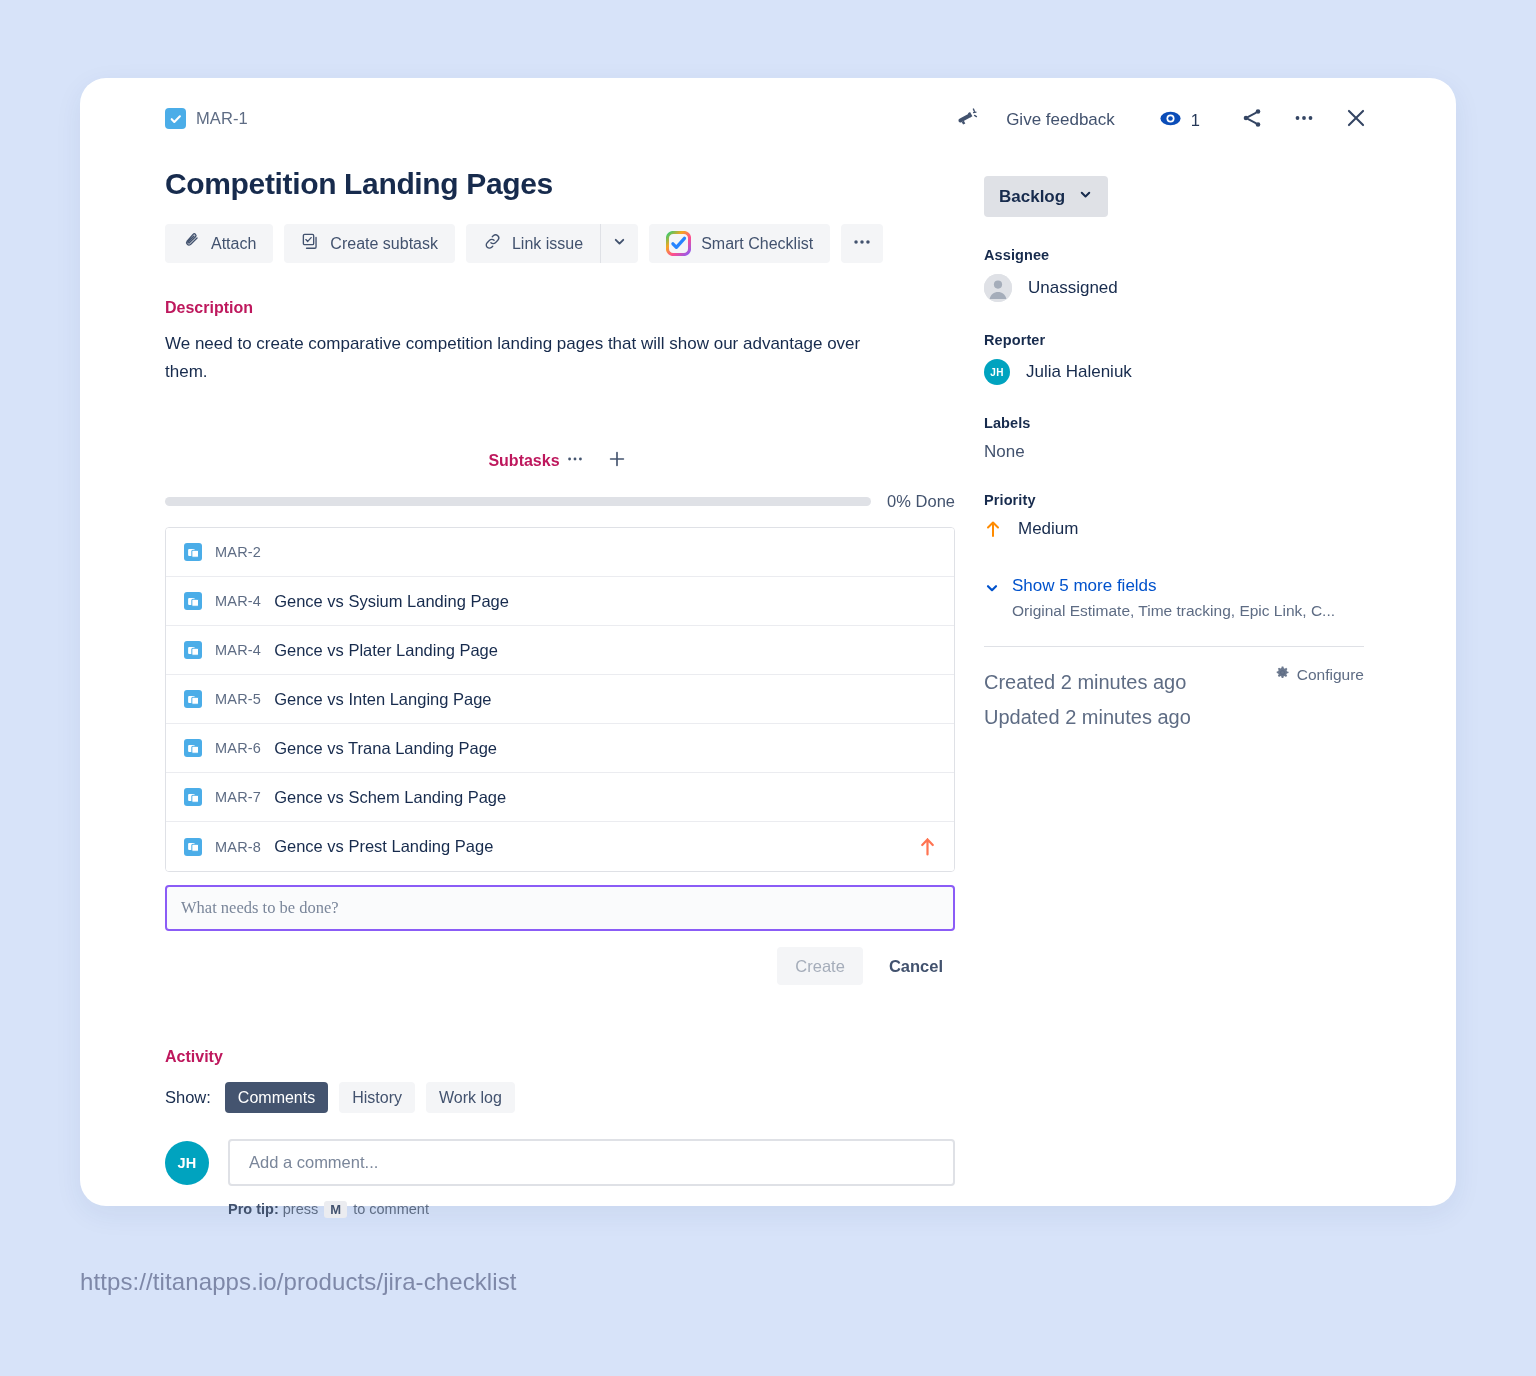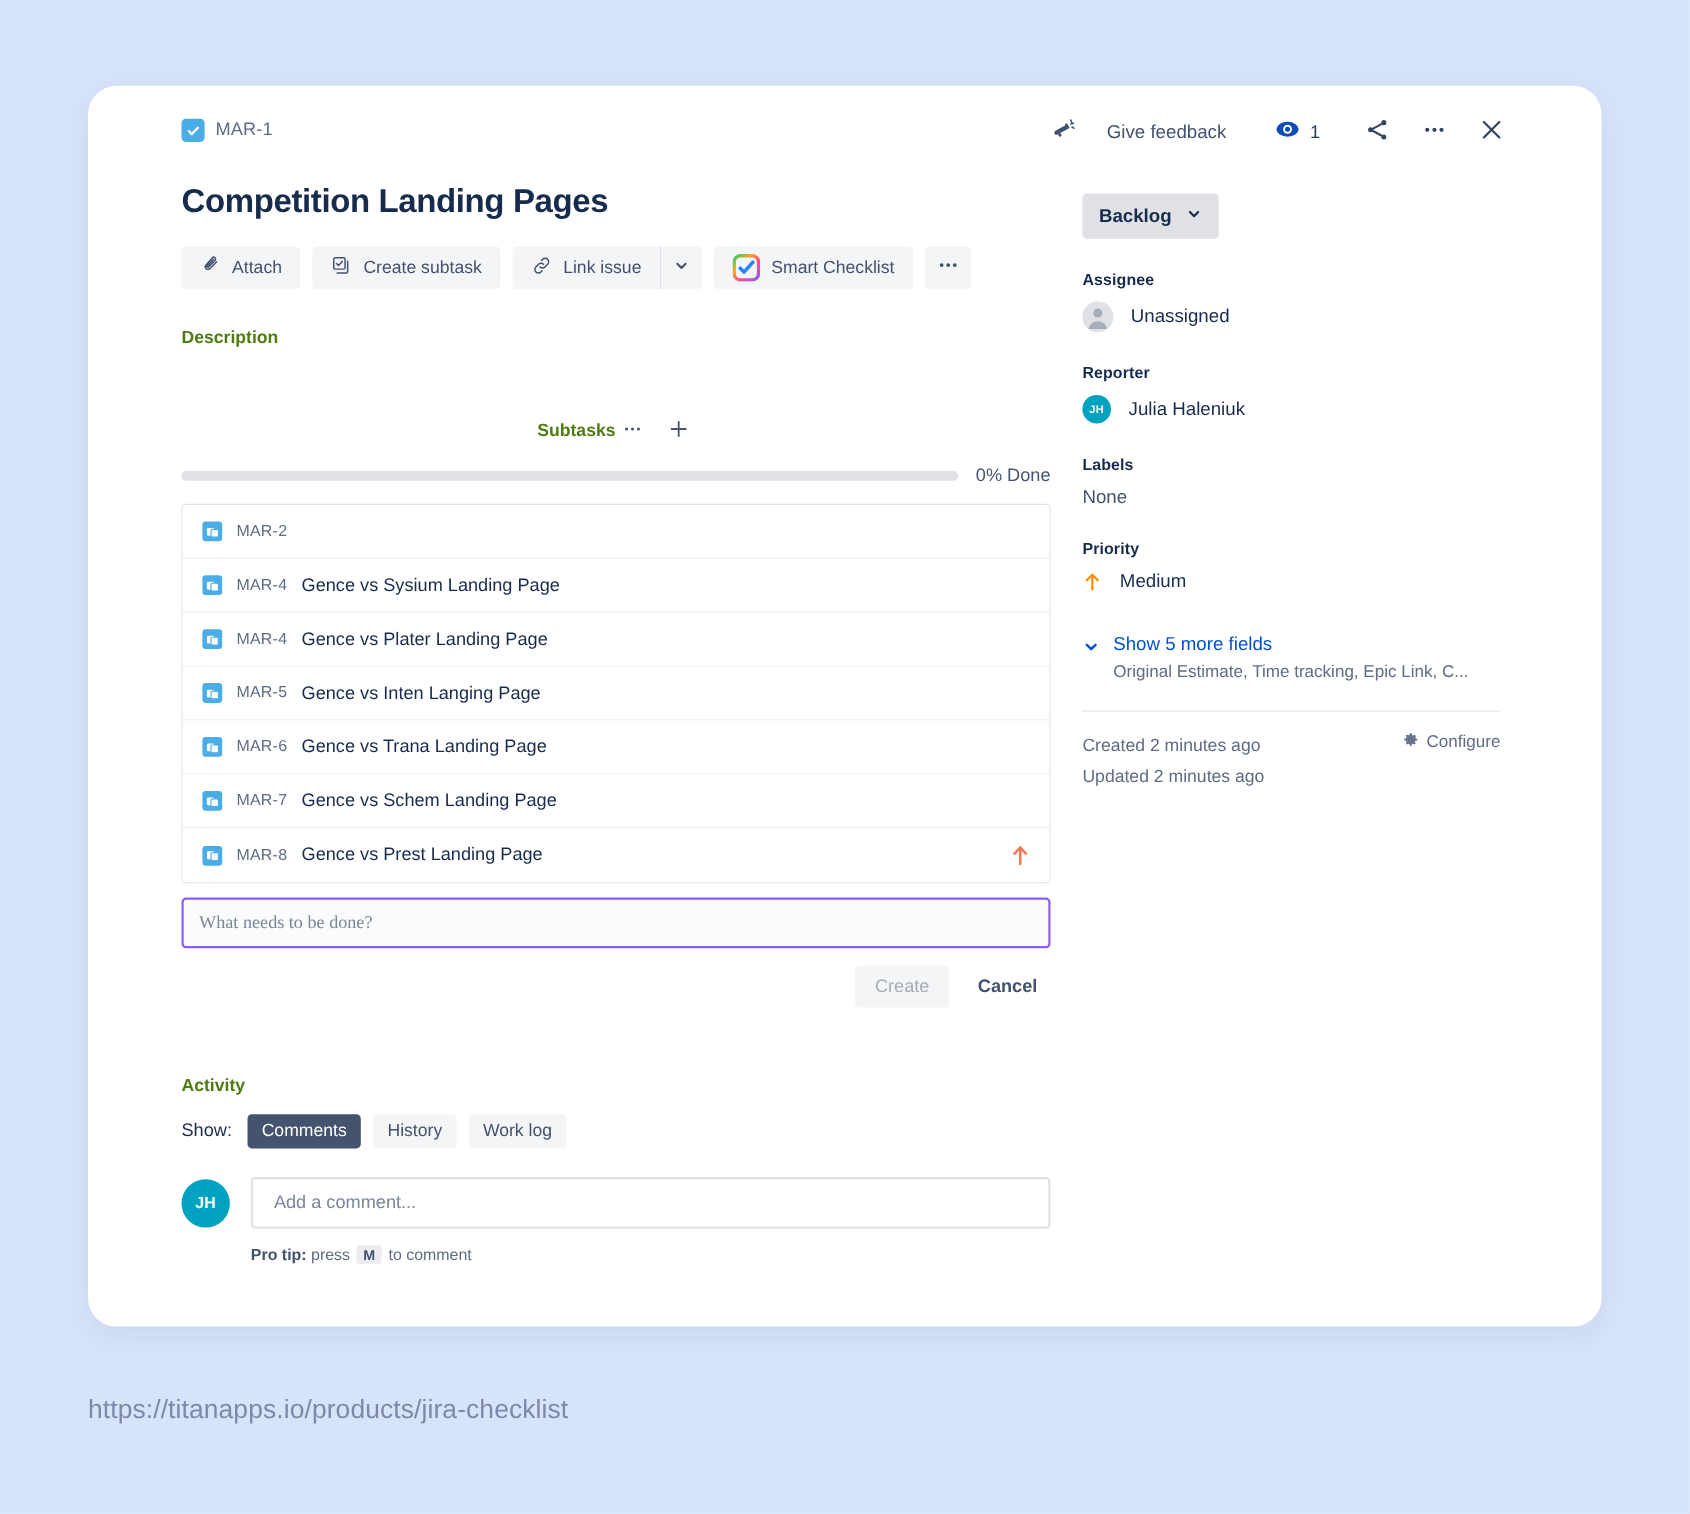--- a/index.html
+++ b/index.html
@@ -73,21 +73,21 @@
   }
   .abtn-split { display: flex; align-items: stretch; background: #F4F5F7; border-radius: 4px; }
   .abtn-split .abtn { background: transparent; }
   .abtn-caret {
     width: 38px; display: flex; align-items: center; justify-content: center;
     cursor: pointer; border-left: 1px solid #DFE1E6; color: #42526E;
   }
   .abtn-dots { width: 42px; justify-content: center; padding: 0; }
 
   .section-label {
-    font-size: 16px; font-weight: 700; color: #4d7c0f; margin: 0;
+    font-size: 16px; font-weight: 700; color: #be185d; margin: 0;
   }
   .desc-block { margin-top: 36px; }
   .desc-text {
     margin: 13px 0 0 0; font-size: 17px; line-height: 1.65; color: #172B4D;
     max-width: 735px;
   }
 
   
   .subtasks { margin-top: 62px; }
   .subtasks-head { display: flex; align-items: center; justify-content: center; }
@@ -194,21 +194,21 @@
     margin-top: 37px; display: flex; align-items: flex-start; gap: 12px; cursor: pointer;
   }
   .show-more-caret { color: #0052CC; margin-top: 4px; }
   .show-more-text { color: #0052CC; font-size: 17px; font-weight: 400; }
   .show-more-sub { margin-top: 6px; font-size: 15.5px; color: #5E6C84; }
 
   .divider { margin-top: 26px; border-top: 1px solid #DFE1E6; }
   .meta-row {
     margin-top: 18px; display: flex; justify-content: space-between; align-items: flex-start;
   }
-  .meta-left { font-size: 16px; color: #5E6C84; line-height: 1.75; }
+  .meta-left { font-size: 20px; color: #5E6C84; line-height: 1.75; }
   .configure {
     display: flex; align-items: center; gap: 7px; color: #5E6C84; font-size: 15.5px;
     cursor: pointer;
   }
 
   
   .footer-url {
     position: absolute; left: 80px; top: 1268px;
     font-size: 24px; color: #7e88a8; letter-spacing: .1px;
   }
@@ -354,20 +354,21 @@
               <circle cx="5.5" cy="12" r="1.9"></circle>
                 <circle cx="12" cy="12" r="1.9"></circle>
                 <circle cx="18.5" cy="12" r="1.9"></circle>
             </svg>
           </span>
         </button>
       </div>
 
       <div class="desc-block">
         <div class="section-label">Description</div>
+        <p class="desc-text">We need to create comparative competition landing pages that will show our advantage over them.</p>
       </div>
 
       <div class="subtasks">
         <div class="subtasks-head">
           <div class="section-label">Subtasks</div>
           <div class="subtasks-head-icons">
             <div class="sh-icon">
               <span>
                 <svg width="20" height="20" viewBox="0 0 24 24" fill="#44546F">
                   <circle cx="5.5" cy="12" r="1.7"></circle>

